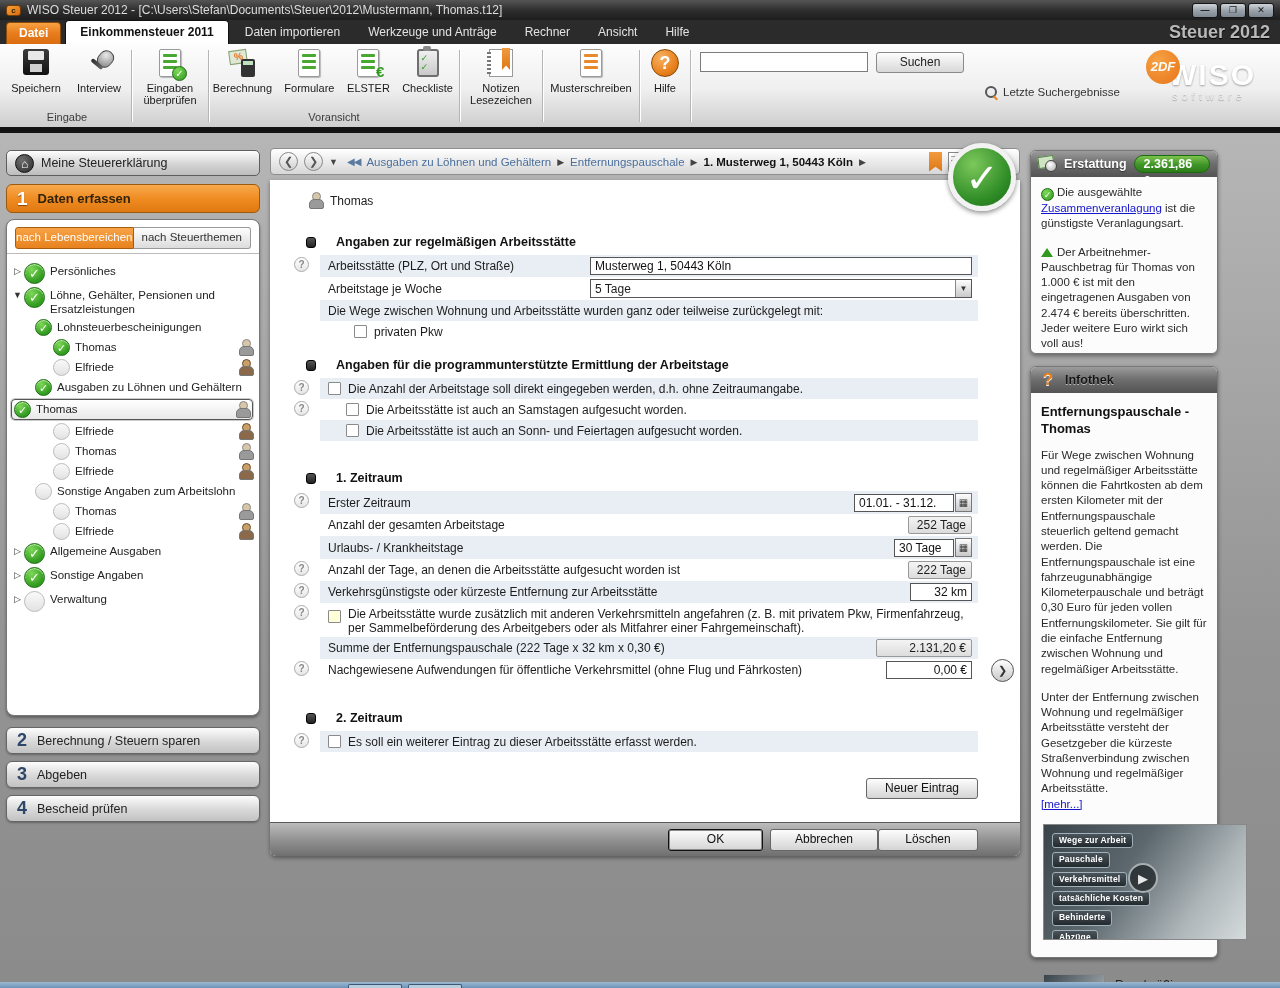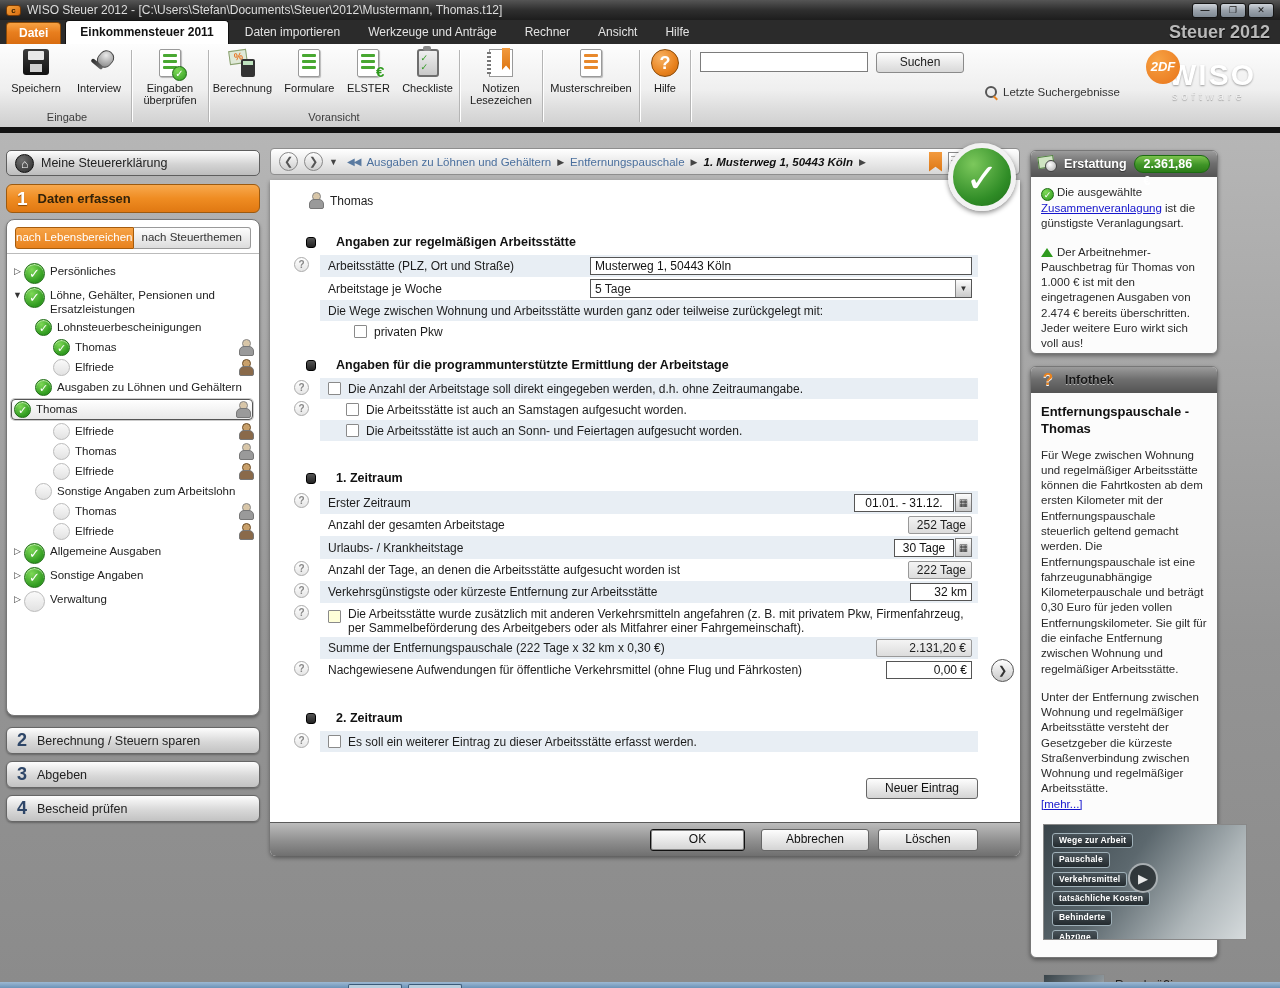--- a/index.html
+++ b/index.html
@@ -144,21 +144,21 @@
 
   
   .crumbbar{position:absolute;left:270px;top:15px;width:750px;height:27px;border:1px solid #8e8e8e;border-radius:4px;
     background:linear-gradient(180deg,#fff,#e7e7e7 60%,#d7d7d7);display:flex;align-items:center;gap:6px;padding:0 8px;}
   .navbtn{width:19px;height:19px;border-radius:50%;border:1px solid #888;flex:none;
     background:linear-gradient(180deg,#fdfdfd,#cfcfcf);color:#555;font-size:11px;line-height:17px;text-align:center;}
   .navdd{width:12px;color:#444;font-size:9px;flex:none;}
   .crumb-sep{color:#444;font-size:9px;}
   .crumb-first{color:#5a7aa0;font-size:10px;letter-spacing:-1px;}
   .crumb-link{color:#4a6f9d;font-size:11.5px;}
-  .crumb-cur{color:#111;font-size:11.5px;font-weight:bold;font-style:italic;}
+  .crumb-cur{color:#111;font-size:11.5px;font-weight:bold;}
   .ic-bmark{width:13px;height:20px;margin-left:auto;background:linear-gradient(180deg,#f29a3e,#dd7714);
     clip-path:polygon(0 0,100% 0,100% 100%,50% 76%,0 100%);flex:none;}
   .ic-notepad{width:17px;height:20px;background:#fff;border:1px solid #888;position:relative;flex:none;margin-right:46px;}
   .ic-notepad:before{content:"";position:absolute;left:2px;top:3px;right:2px;height:12px;
     background:repeating-linear-gradient(180deg,#aaa 0 1px,#fff 1px 4px);}
   .bigcheck{position:absolute;left:948px;top:10px;width:68px;height:68px;border-radius:50%;z-index:5;
     background:radial-gradient(circle at 35% 28%,#7cc85c,#2f8c26 65%,#1e6b17);
     border:5px solid #f2f2f2;box-shadow:0 2px 5px rgba(0,0,0,.45);color:#fff;font-size:40px;font-weight:bold;
     text-align:center;line-height:60px;}
 
@@ -179,32 +179,32 @@
     font-family:"Liberation Sans",sans-serif;color:#111;}
   .wide{flex:1;}
   .selectbox{flex:1;height:19px;border:1px solid #555;background:#fff;display:flex;align-items:center;position:relative;}
   .selectbox .sval{padding:0 4px;font-size:12px;}
   .selectbox .sbtn{position:absolute;right:0;top:0;bottom:0;width:16px;border-left:1px solid #888;
     background:linear-gradient(180deg,#fdfdfd,#c9c9c9);color:#333;font-size:8px;text-align:center;line-height:17px;}
   .cb{width:13px;height:13px;border:1px solid #8a8a8a;background:#fff;flex:none;margin-right:7px;border-radius:1px;}
   .cb.yellow{background:#ffffd8;align-self:flex-start;margin-top:3px;}
   .ro{height:18px;border:1px solid #999;border-radius:2px;background:linear-gradient(180deg,#f4f4f4,#dcdcdc);
     font-size:12px;text-align:right;padding:1px 5px 0;margin-left:auto;flex:none;}
-  .win{margin-left:auto;text-align:center;flex:none;}
+  .win{margin-left:auto;text-align:left;flex:none;}
   .calbtn{width:17px;height:19px;border:1px solid #777;background:linear-gradient(180deg,#fdfdfd,#c9c9c9);
     margin-left:1px;flex:none;font-size:10px;text-align:center;line-height:17px;color:#333;}
   .roundbtn{position:absolute;right:-36px;top:0px;width:23px;height:23px;border-radius:50%;border:1px solid #555;
     background:linear-gradient(180deg,#fff,#c9c9c9);color:#333;font-size:11px;font-weight:bold;text-align:center;line-height:21px;}
   .newentry{display:flex;justify-content:flex-end;margin-top:26px;}
   .btn{height:21px;border:1px solid #666;border-radius:3px;background:linear-gradient(180deg,#fdfdfd,#d4d4d4);
     font-size:12px;text-align:center;line-height:19px;color:#111;}
   .newentry .btn{width:112px;}
   .actionbar{position:absolute;left:0;right:0;bottom:0;height:34px;border-radius:0 0 6px 6px;
     background:linear-gradient(180deg,#bcbcbc,#8f8f8f 55%,#6f6f6f);border-top:1px solid #5a5a5a;
-    display:flex;align-items:center;justify-content:flex-end;gap:9px;padding:16px 42px;}
+    display:flex;align-items:center;justify-content:flex-end;padding:16px 42px;}
   .actionbar .btn{width:100px;height:22px;}
   .btn.default{border:1px solid #111;box-shadow:0 0 0 1px #888 inset;}
 
   
   .rpanel{position:absolute;left:1030px;width:188px;background:#fcfcfc;border:1px solid #777;border-radius:6px;
     box-shadow:0 2px 4px rgba(0,0,0,.4);}
   .rphead{height:26px;border-radius:5px 5px 0 0;border-bottom:1px solid #555;
     background:linear-gradient(180deg,#9c9c9c,#6e6e6e 50%,#555);display:flex;align-items:center;gap:7px;padding:0 7px;}
   .rphead .ht{font-size:12.5px;font-weight:bold;color:#fff;text-shadow:0 1px 1px #333;}
   .rphead .ht.dark{color:#151515;text-shadow:0 1px 0 #bbb;}

